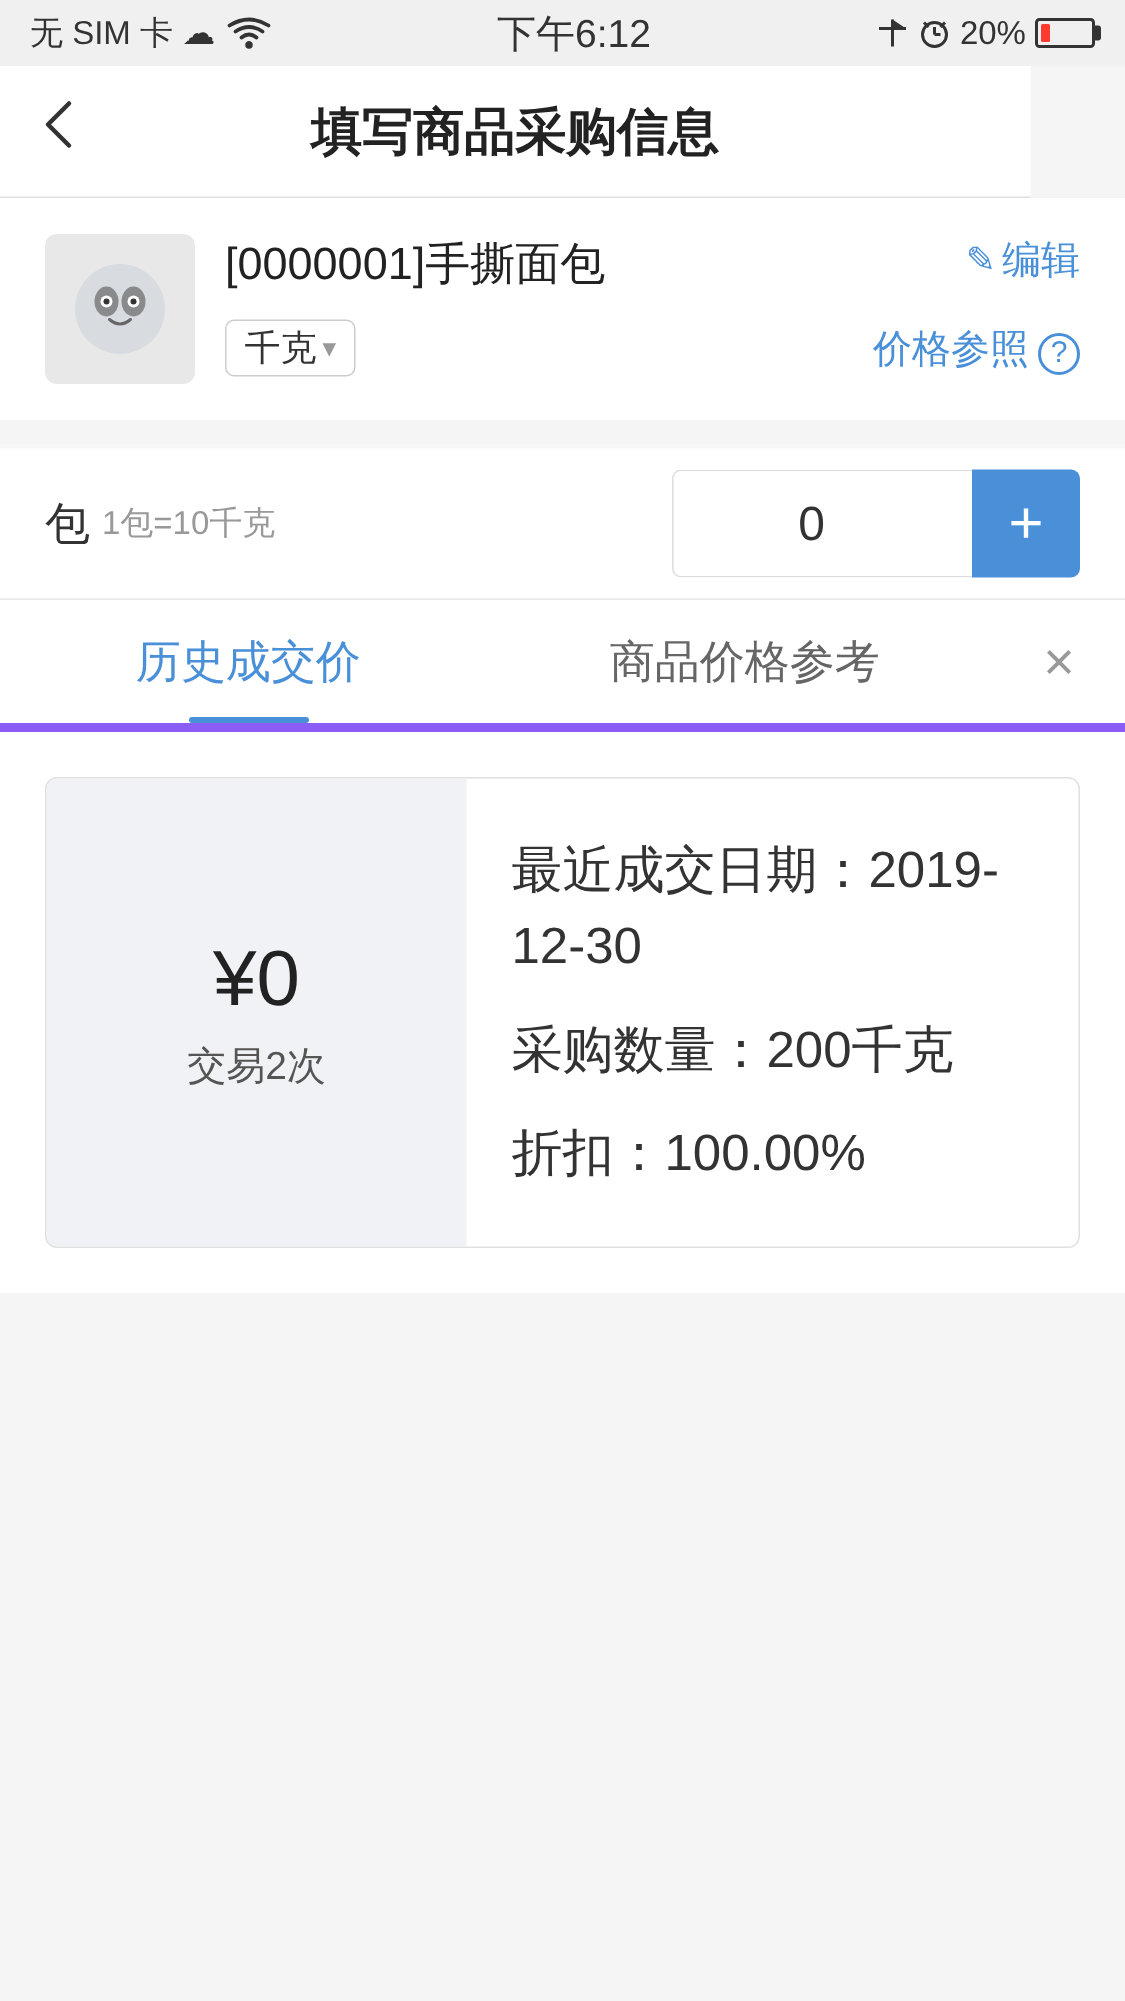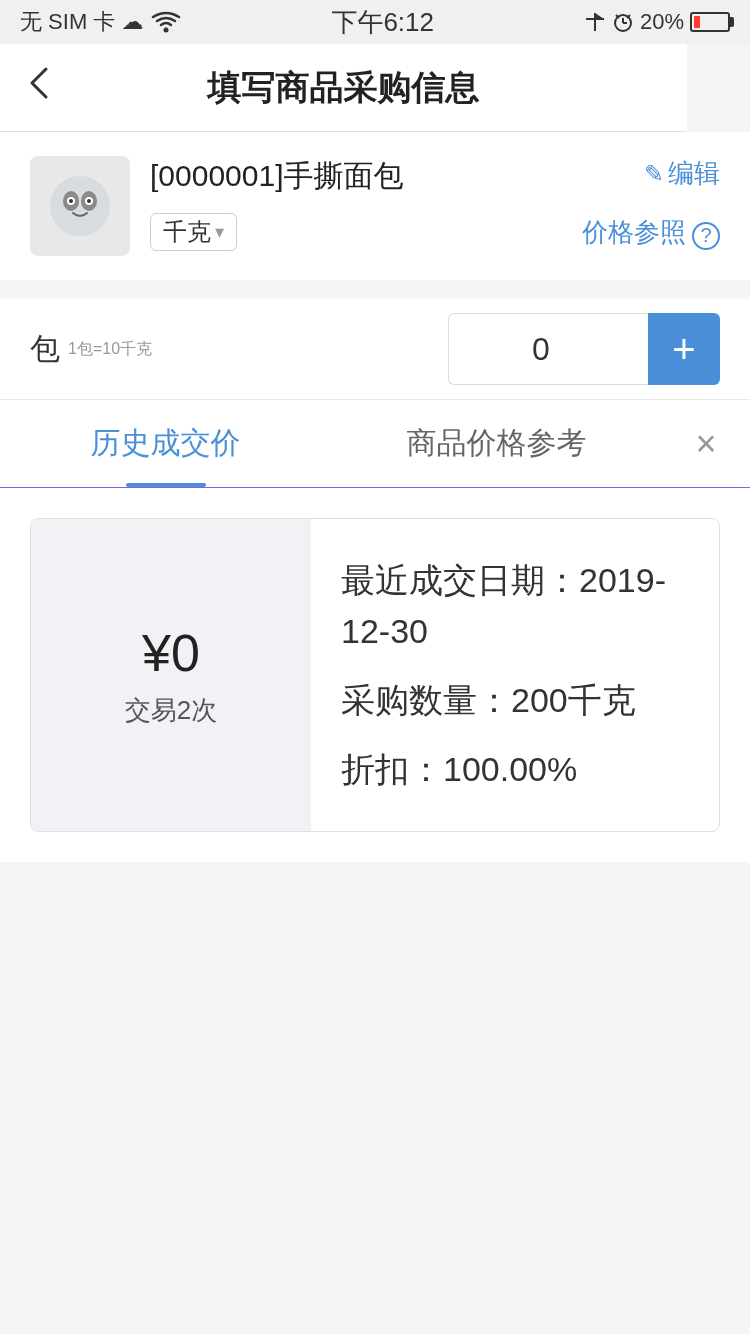--- a/index.html
+++ b/index.html
@@ -214,21 +214,21 @@
       align-items: center;
       gap: 8px;
       flex: 1;
     }
     .quantity-unit-char {
       font-size: 30px;
       color: #333;
       font-weight: 500;
     }
     .quantity-unit-sub {
-      font-size: 16px;
+      font-size: 22px;
       color: #999;
     }
     .quantity-input-area {
       display: flex;
       align-items: center;
       gap: 0;
     }
     .quantity-input {
       width: 200px;
       height: 72px;
@@ -259,21 +259,21 @@
     .tabs-section {
       width: 750px;
       background: #fff;
       border-top: 1px solid #e8e8e8;
     }
     .tabs-header {
       display: flex;
       align-items: center;
       height: 88px;
       position: relative;
-      border-bottom: 1px solid #8b5cf6;
+      border-bottom: 6px solid #8b5cf6;
     }
     .tab-item {
       flex: 1;
       display: flex;
       flex-direction: column;
       align-items: center;
       justify-content: center;
       height: 100%;
       cursor: pointer;
       position: relative;

